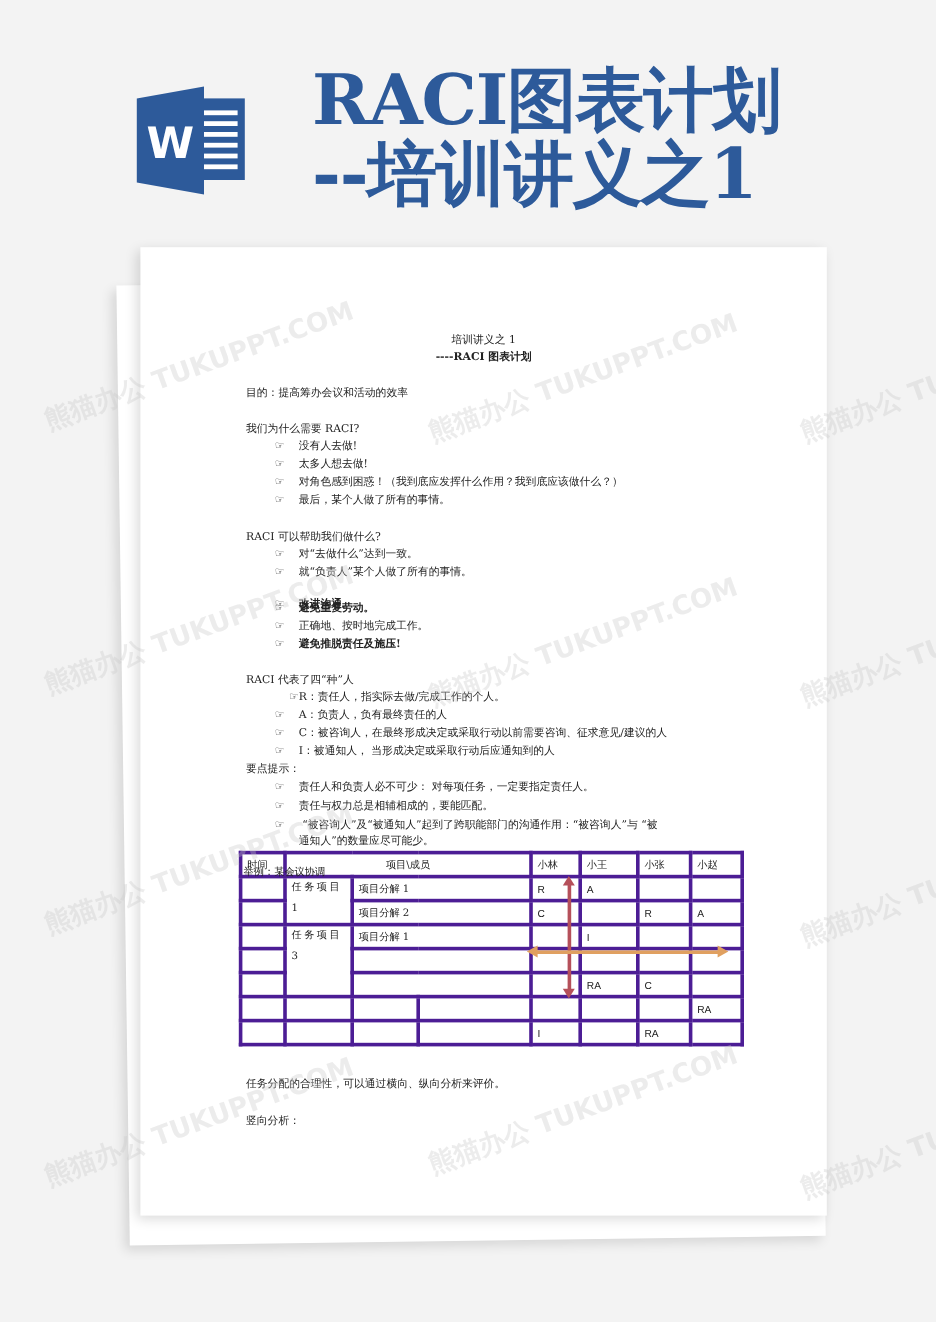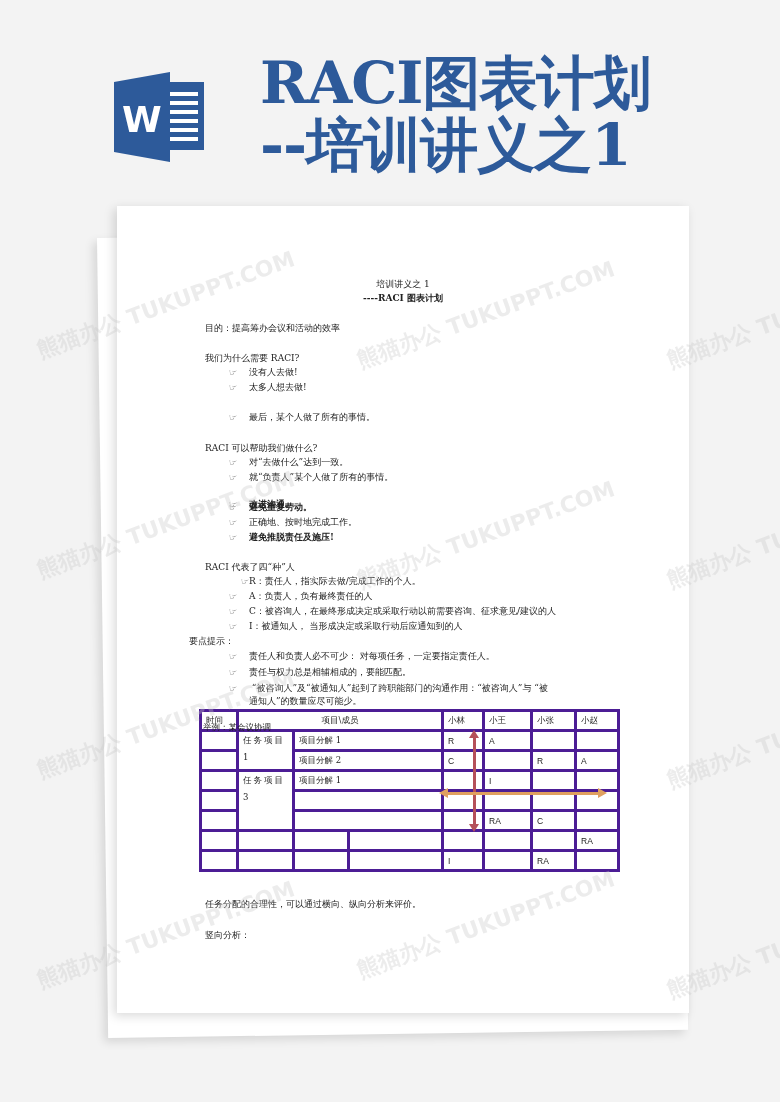--- a/index.html
+++ b/index.html
@@ -87,37 +87,38 @@
 
 <div class="page">
   <div class="p center" style="top:72px;">培训讲义之  1</div>
   <div class="p center" style="top:86px;font-weight:bold;">----RACI 图表计划</div>
 
   <div class="p" style="left:88px; top:116px;">目的：提高筹办会议和活动的效率</div>
 
   <div class="p" style="left:88px; top:146px;">我们为什么需要  RACI?</div>
   <div class="bullet" style="top:160px;"><span class="b">☞</span><span>没有人去做!</span></div>
   <div class="bullet" style="top:175px;"><span class="b">☞</span><span>太多人想去做!</span></div>
+  <div class="bullet" style="top:190px;"><span class="b">☞</span><span>对角色感到困惑！（我到底应发挥什么作用？我到底应该做什么？）</span></div>
   <div class="bullet" style="top:205px;"><span class="b">☞</span><span>最后，某个人做了所有的事情。</span></div>
 
   <div class="p" style="left:88px; top:236px;">RACI 可以帮助我们做什么?</div>
   <div class="bullet" style="top:250px;"><span class="b">☞</span><span>对“去做什么”达到一致。</span></div>
   <div class="bullet" style="top:265px;"><span class="b">☞</span><span>就“负责人”某个人做了所有的事情。</span></div>
   <div class="bullet" style="top:292px;font-weight:bold;"><span class="b">☞</span><span>改进沟通。</span></div>
   <div class="bullet" style="top:295px;font-weight:bold;"><span class="b">☞</span><span>避免重复劳动。</span></div>
   <div class="bullet" style="top:310px;"><span class="b">☞</span><span>正确地、按时地完成工作。</span></div>
   <div class="bullet" style="top:325px;font-weight:bold;"><span class="b">☞</span><span>避免推脱责任及施压!</span></div>
 
   <div class="p" style="left:88px; top:355px;">RACI 代表了四“种”人</div>
   <div class="bullet" style="top:369px;text-align:right;"><span class="b">☞</span><span>R：责任人，指实际去做/完成工作的个人。</span></div>
   <div class="bullet" style="top:384px;"><span class="b">☞</span><span>A：负责人，负有最终责任的人</span></div>
   <div class="bullet" style="top:399px;"><span class="b">☞</span><span>C：被咨询人，在最终形成决定或采取行动以前需要咨询、征求意见/建议的人</span></div>
   <div class="bullet" style="top:414px;"><span class="b">☞</span><span>I：被通知人，  当形成决定或采取行动后应通知到的人</span></div>
 
-  <div class="p" style="left:72px; top:429px;">要点提示：</div>
+  <div class="p" style="left:88px; top:429px;">要点提示：</div>
   <div class="bullet" style="top:444px;"><span class="b">☞</span><span>责任人和负责人必不可少：  对每项任务，一定要指定责任人。</span></div>
   <div class="bullet" style="top:460px;"><span class="b">☞</span><span>责任与权力总是相辅相成的，要能匹配。</span></div>
   <div class="bullet" style="top:476px;"><span class="b">☞</span><span>  “被咨询人”及“被通知人”起到了跨职能部门的沟通作用：“被咨询人”与 “被</span></div>
   <div class="p" style="left:132px; top:489px;">通知人”的数量应尽可能少。</div>
 
   <table class="raci">
     <colgroup>
       <col style="width:37px">
         <col style="width:56px">
         <col style="width:55px">

